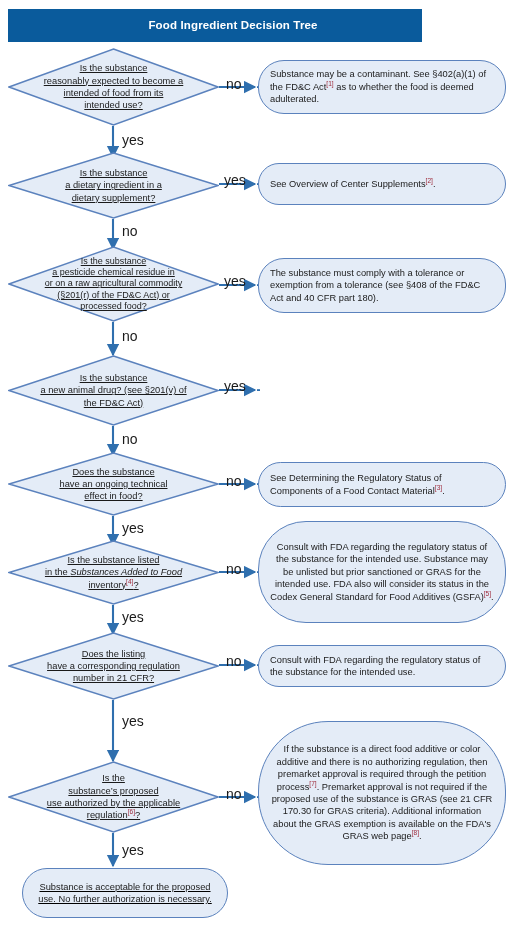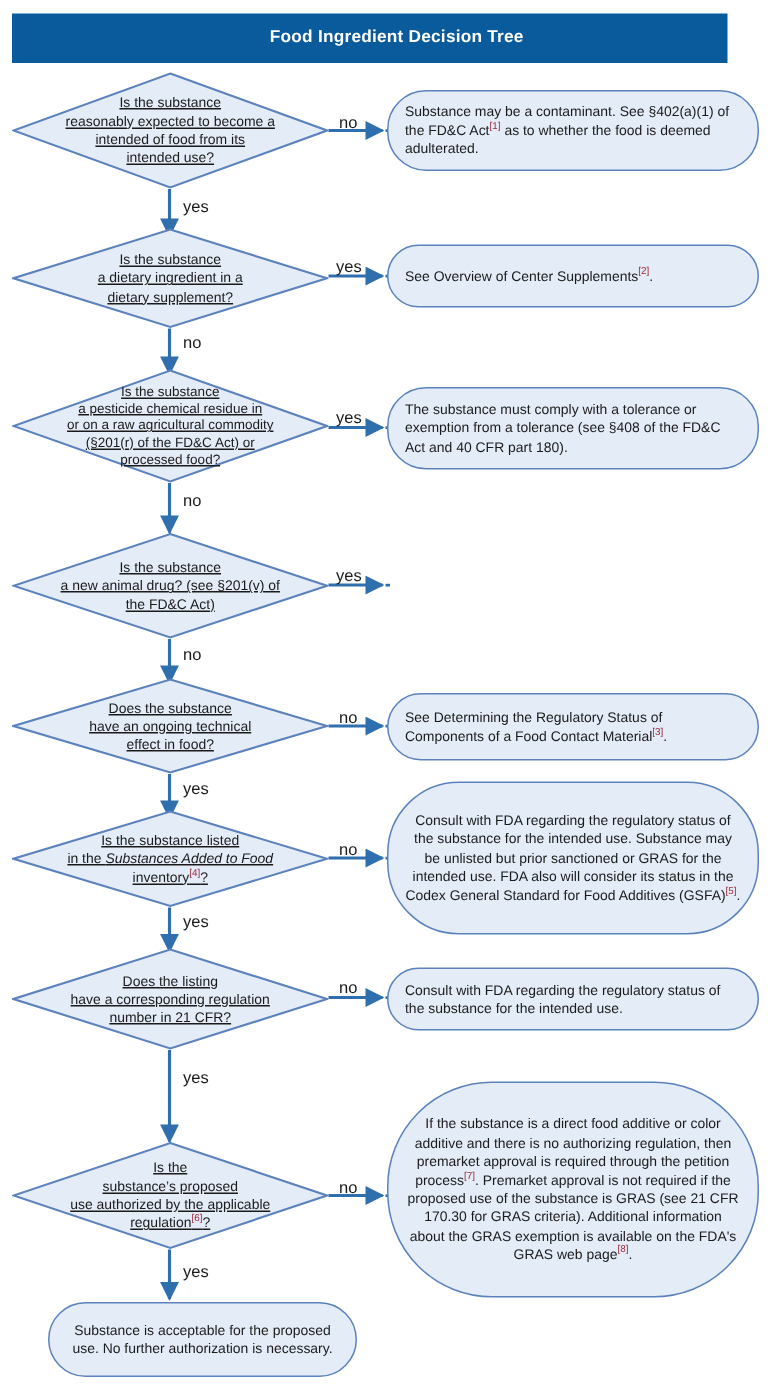--- a/index.html
+++ b/index.html
@@ -20,21 +20,21 @@
     left: 0; top: 0;
     width: 519px;
     height: 927px;
   }
 
   
   .header-bar {
     position: absolute;
     left: 8px;
     top: 9px;
-    width: 477px;
+    width: 414px;
     height: 33px;
     background: #0a5b9c;
     display: flex;
     align-items: center;
     justify-content: center;
     box-sizing: border-box;
     padding-left: 36px;
   }
   .header-bar .title {
     color: #ffffff;
@@ -95,21 +95,21 @@
     line-height: 1.34;
     color: #1a1a1a;
     width: 100%;
   }
   .rbox.center .btext { text-align: center; }
   .rbox.left   .btext { text-align: left;  }
 
   
   .blabel {
     position: absolute;
-    font-size: 11px;
+    font-size: 14px;
     color: #1a1a1a;
     line-height: 1;
     white-space: nowrap;
   }
 
   
   sup.fn {
     color: #9e2a3a;
     font-size: 6.6px;
     vertical-align: super;
@@ -331,18 +331,18 @@
     </div>
   </div>
 
   <div class="blabel" style="left:226px; top:787px;">no</div>
   <div class="blabel" style="left:122px; top:843px;">yes</div>
 
   <div class="rbox center" style="left:258px; top:721px; width:248px; height:144px; border-radius:70px;">
     <div class="btext"><span>If the substance is a direct food additive or color additive and there is no authorizing regulation, then premarket approval is required through the petition process</span><sup class="fn">[7]</sup><span>. Premarket approval is not required if the proposed use of the substance is GRAS (see 21 CFR 170.30 for GRAS criteria). Additional information about the GRAS exemption is available on the FDA's GRAS web page</span><sup class="fn">[8]</sup><span>.</span></div>
   </div>
 
-  <div class="rbox center" style="left:32px; top:868px; width:206px; height:50px;">
+  <div class="rbox center" style="left:22px; top:868px; width:206px; height:50px;text-decoration:underline;">
     <div class="btext">Substance is acceptable for the proposed use. No further authorization is necessary.</div>
   </div>
 
   <div class="artifact"></div>
 </div>
 
 </body></html>

